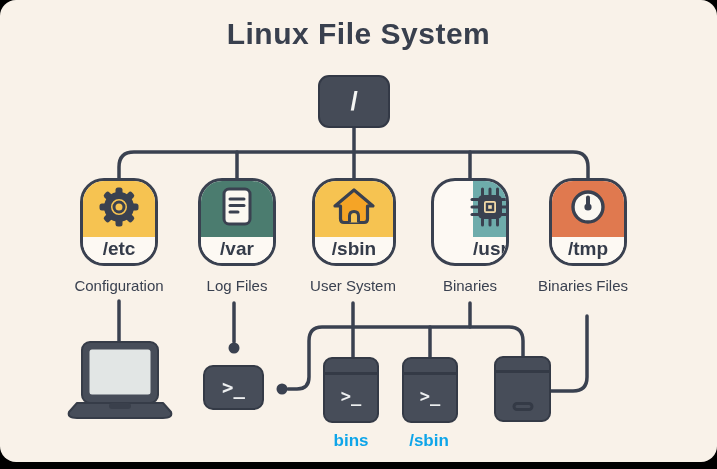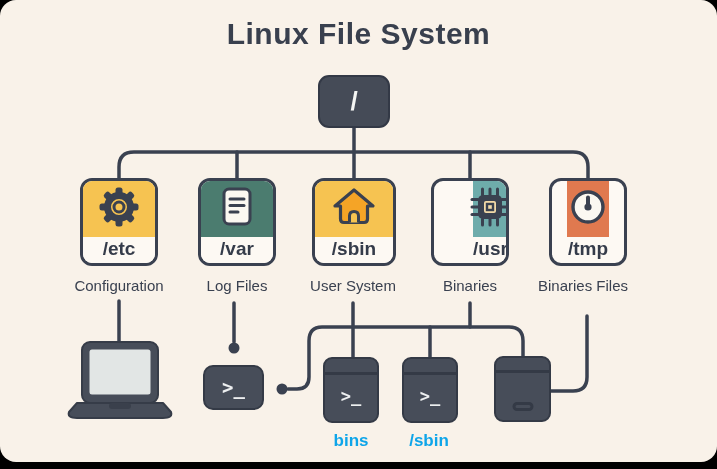--- a/index.html
+++ b/index.html
@@ -7,21 +7,21 @@
           font-family:"Liberation Sans",sans-serif;color:#3a4150;}
   #card{position:absolute;left:0;top:0;width:717px;height:462px;background:#f9f2e9;border-radius:16px;}
   .abs{position:absolute;}
   #title{position:absolute;left:0;top:17px;width:717px;text-align:center;
          font-size:30px;font-weight:700;letter-spacing:.5px;color:#39404e;}
   #rootnode{position:absolute;left:318px;top:75px;width:72px;height:53px;background:#454b57;
             border:2px solid #333946;border-radius:11px;box-sizing:border-box;
             display:flex;align-items:center;justify-content:center;
             color:#f5f6f4;font-size:26px;font-weight:700;}
   svg.overlay{position:absolute;left:0;top:0;pointer-events:none;}
-  .node{position:absolute;top:178px;height:88px;border:3px solid #3a4150;border-radius:12px;
+  .node{position:absolute;top:178px;height:88px;border:3px solid #3a4150;border-radius:24px;
         box-sizing:border-box;overflow:hidden;background:#fdf9f3;display:flex;flex-direction:column;}
   .node-top{height:56px;display:flex;align-items:center;justify-content:center;}
   .node-label{height:26px;line-height:24px;text-align:center;font-size:19px;font-weight:700;color:#353c4a;background:#fdf9f3;}
   .desc{position:absolute;top:277px;transform:translateX(-50%);text-align:left;
         font-size:15px;line-height:18px;color:#3a4150;white-space:nowrap;}
   .desc.wrap{white-space:normal;width:100px;}
   .term{position:absolute;background:#474d59;border:2px solid #343a46;box-sizing:border-box;
         color:#edeff0;font-family:"DejaVu Sans Mono",monospace;font-weight:700;}
   .term .divider{position:absolute;left:0;right:0;top:13px;height:3px;background:#343a46;}
   .term .prompt{position:absolute;left:0;right:0;text-align:center;}
@@ -128,21 +128,21 @@
           </g>
           <rect x="10" y="10" width="24" height="24" rx="5" fill="#3a4150"></rect>
           <rect x="16" y="16" width="12" height="12" rx="2" fill="#f2d9a7"></rect>
           <rect x="19" y="19" width="6" height="6" fill="none" stroke="#3a4150" stroke-width="2.4"></rect>
         </svg>
       </span>
     </div>
     <div class="node-label">/usr</div>
   </div>
 
-  <div class="node" style="left:549px;width:78px;align-items:center;">
+  <div class="node" style="left:549px;width:78px;">
     <div class="node-top" style="background-color: rgb(224, 121, 79);">
       <span>
         <svg width="42" height="42" viewBox="0 0 42 42">
           <circle cx="21" cy="21" r="15" fill="#fbf8f1" stroke="#3a4150" stroke-width="3.4"></circle>
           <path d="M21,21 V11.5" stroke="#3a4150" stroke-width="4" stroke-linecap="round"></path>
           <circle cx="21" cy="21" r="3.6" fill="#3a4150"></circle>
         </svg>
       </span>
     </div>
     <div class="node-label">/tmp</div>

